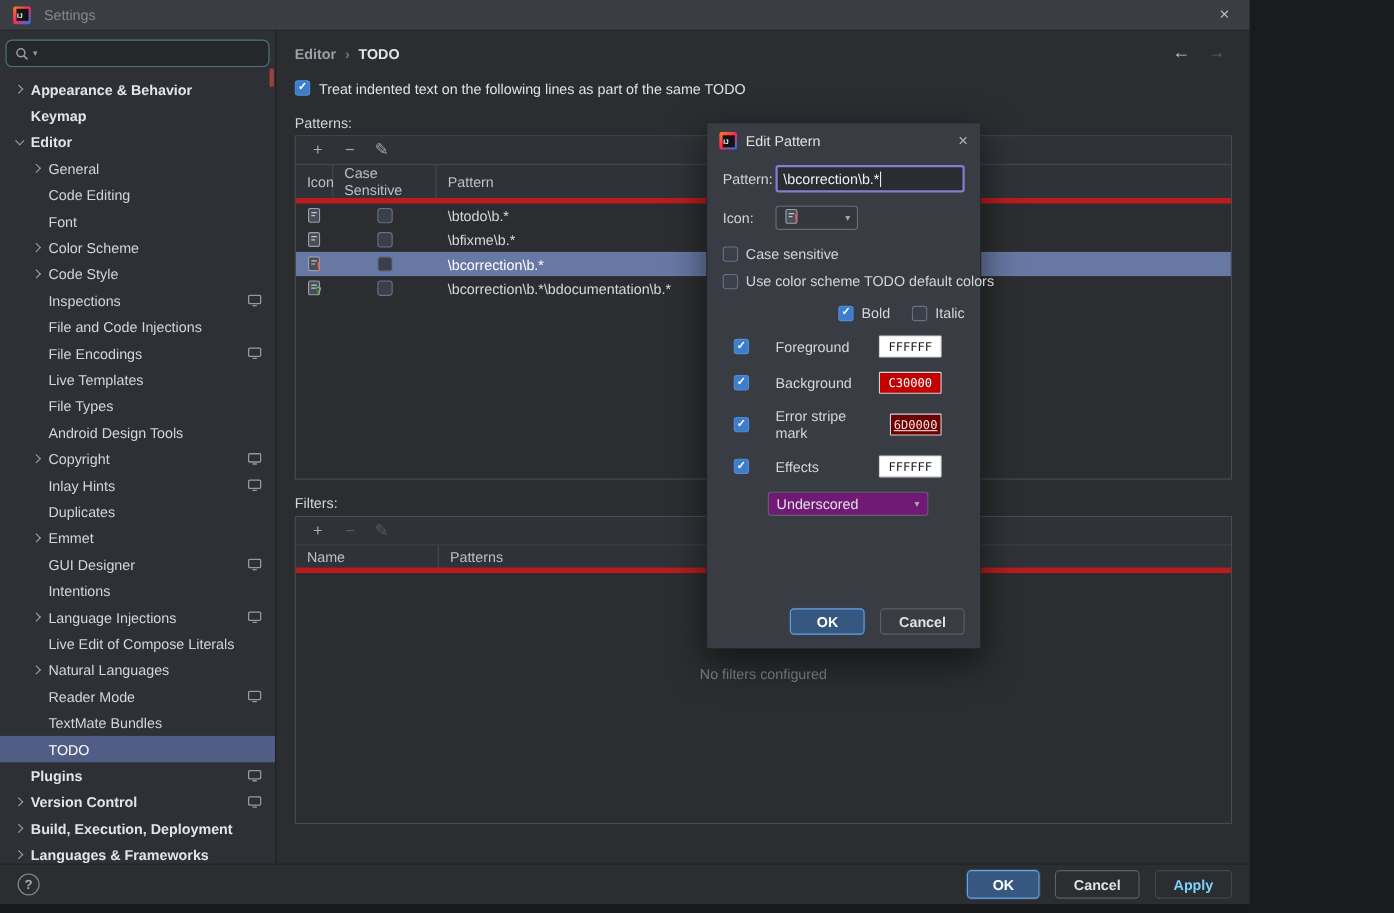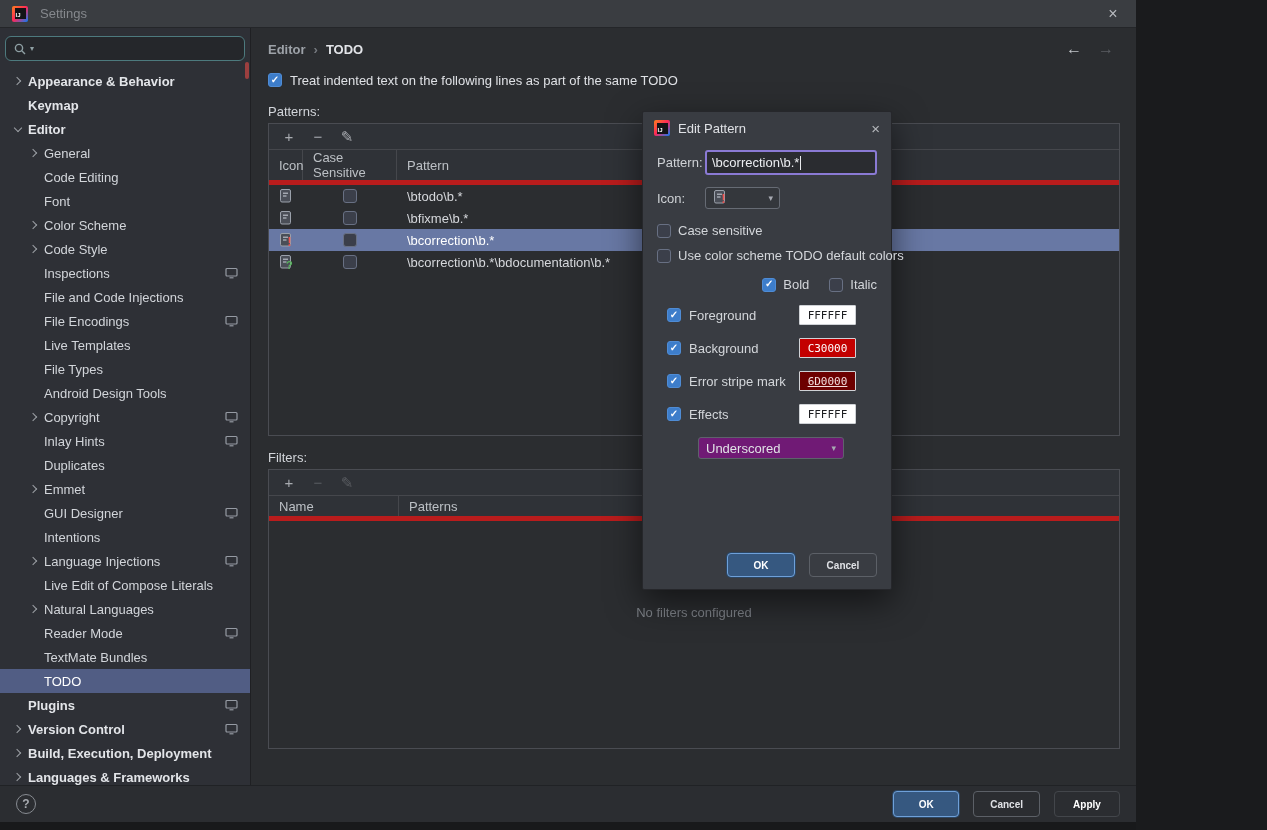--- a/index.html
+++ b/index.html
@@ -75,25 +75,25 @@
   .cb{width:14px;height:14px;flex:0 0 14px;border-radius:3px;background:#3b3f4a;border:1px solid #687083;
     display:inline-flex;align-items:center;justify-content:center}
   .cb.on{background:#3d7dca;border-color:#4f8cd5}
   .cb.on::after{content:"✓";color:#fff;font-size:10px;font-weight:bold;line-height:1;margin-top:-1px}
 
   
   .footer{flex:0 0 37px;border-top:1px solid #202225;display:flex;align-items:center;padding:0 16px;background:#2b2d31}
   .help-btn{width:20px;height:20px;border:1.5px solid #878b91;border-radius:50%;color:#a8abb0;
     display:flex;align-items:center;justify-content:center;font-size:12px;font-weight:bold}
   .footer-buttons{margin-left:auto;display:flex;gap:14px}
-  button.btn{font-family:inherit;font-size:10px;font-weight:bold;height:26px;min-width:66px;padding:0 16px;
+  button.btn{font-family:inherit;font-size:13px;font-weight:bold;height:26px;min-width:66px;padding:0 16px;
     border-radius:4px;display:inline-flex;align-items:center;justify-content:center;background:none;outline:none;cursor:default}
   .btn.primary{background:#365880;border:1px solid #6ea0d9;color:#fff;box-shadow:0 0 0 1px #2c4663}
   .btn.outline{background:transparent;border:1px solid #5c6067;color:#dfe1e5}
-  .btn.disabled{background:transparent;border:1px solid #43464b;color:#ffffff}
+  .btn.disabled{background:transparent;border:1px solid #43464b;color:#7dd3fc}
   .bottom-strip{flex:0 0 8px;background:#18191b}
 
   
   .dialog{position:absolute;left:642px;top:111px;width:250px;height:479px;z-index:20;background:#393c42;
     border:1px solid #26272b;border-radius:2px;box-shadow:0 12px 34px rgba(0,0,0,.55);display:flex;flex-direction:column}
   .dlg-titlebar{flex:0 0 32px;display:flex;align-items:center;gap:8px;padding:0 11px}
   .dlg-title{color:#dfe1e5}
   .dlg-close{margin-left:auto;color:#b4b7bb;font-size:15px;line-height:1}
   .dlg-body{flex:1;display:flex;flex-direction:column;min-height:0;padding:6px 14px 12px}
   .frow{display:flex;align-items:center}
@@ -102,21 +102,21 @@
     display:flex;align-items:center;padding:0 5px;color:#eceef1;white-space:nowrap;overflow:hidden}
   .caret{width:1px;height:14px;background:#e8eaed;margin-left:1px;flex:0 0 1px}
   .row-icon{margin-top:12px}
   .icon-combo{width:75px;height:22px;border:1px solid #666b74;border-radius:3px;background:#34373c;
     display:flex;align-items:center;justify-content:space-between;padding:0 6px}
   .combo-arrow{font-size:9px;color:#a7aab2}
   .cbrow{display:flex;align-items:center;gap:7px;white-space:nowrap;color:#d3d6da}
   .cbrow.cs{margin-top:14px}
   .cbrow.udc{margin-top:10px}
   .bi-row{display:flex;justify-content:flex-end;gap:20px;margin-top:14px}
-  .color-row{display:flex;align-items:center;gap:8px;margin-top:13px;margin-left:10px;color:#d3d6da}
+  .color-row{display:flex;align-items:center;gap:24px;margin-top:13px;margin-left:10px;color:#d3d6da}
   .chip{margin-left:auto;margin-right:21px;width:57px;height:20px;border:1px solid #cfd2d6;border-radius:1px;
     display:flex;align-items:center;justify-content:center;font-family:"DejaVu Sans Mono",monospace;font-size:11px}
   .effect-combo{margin-top:13px;margin-left:41px;width:146px;height:22px;border:1px solid #5e626b;border-radius:3px;
     background:#701a75;display:flex;align-items:center;justify-content:space-between;padding:0 7px;color:#e0e2e6}
   .dlg-spacer{flex:1}
   .dlg-buttons{display:flex;justify-content:flex-end;gap:14px}
   .dlg-buttons .btn{height:24px;min-width:68px}
 </style>
 </head>
 <body>

